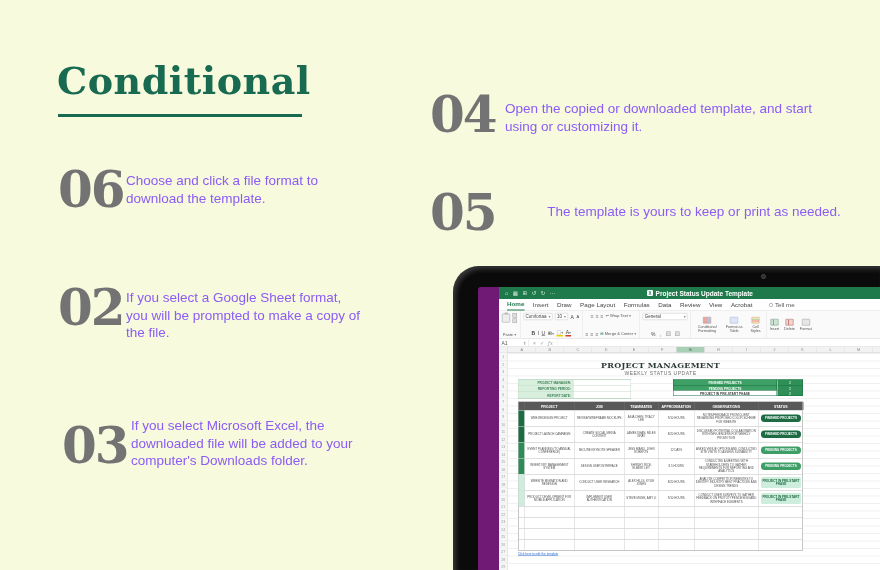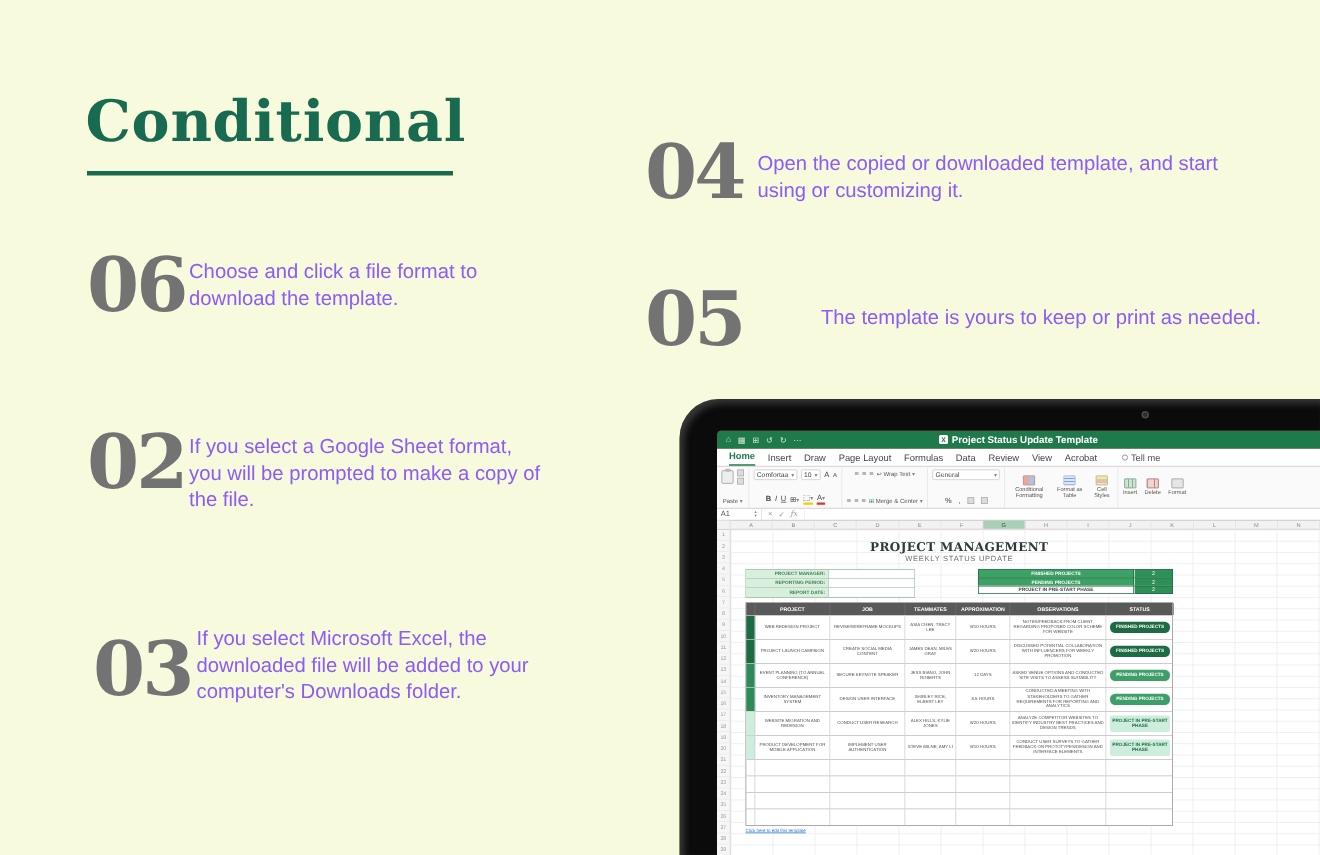--- a/index.html
+++ b/index.html
@@ -21,21 +21,21 @@
   #step4 { left:430px; top:90px; }  #step4 .step-text { left:75px; top:10px; width:320px; }
   #step5 { left:430px; top:188px;text-align:center; } #step5 .step-text { left:75px; top:15px; width:310px;margin-left:34px; }
 
   
   .laptop { position:absolute; left:453px; top:266px; width:427px; height:304px;
             background:#0b0b0b; border-top-left-radius:26px;
             box-shadow: inset 3px 3px 5px rgba(140,140,140,.35); }
   .webcam { position:absolute; left:308px; top:8px; width:5px; height:5px; border-radius:50%;
             background:#2e2e2e; border:1px solid #4a4a4a; }
   .screen { position:absolute; left:25px; top:21px; width:402px; height:283px;
-            background:#7f1d1d; border-top-left-radius:3px; overflow:hidden; }
+            background:#701a75; border-top-left-radius:3px; overflow:hidden;padding-left:21px; }
   .screen-inner { width:804px; height:566px; transform:scale(.5); transform-origin:0 0;
                   font-family:"Liberation Sans",sans-serif; }
 
   
   .titlebar { height:24px; background:#1f7a4b; position:relative; display:flex; align-items:center; }
   .tb-icons { display:flex; gap:9px; margin-left:12px; font-size:11px; color:#cfe6d8; z-index:2; }
   .tb-icons span { cursor:default; }
   .tb-title { position:absolute; left:0; right:0; display:flex; justify-content:center;
               align-items:center; gap:5px; color:#fff; font-size:13px; font-weight:bold; }
   .xl-icon { width:12px; height:12px; background:#fff; color:#1f7a4b; border-radius:2px;

